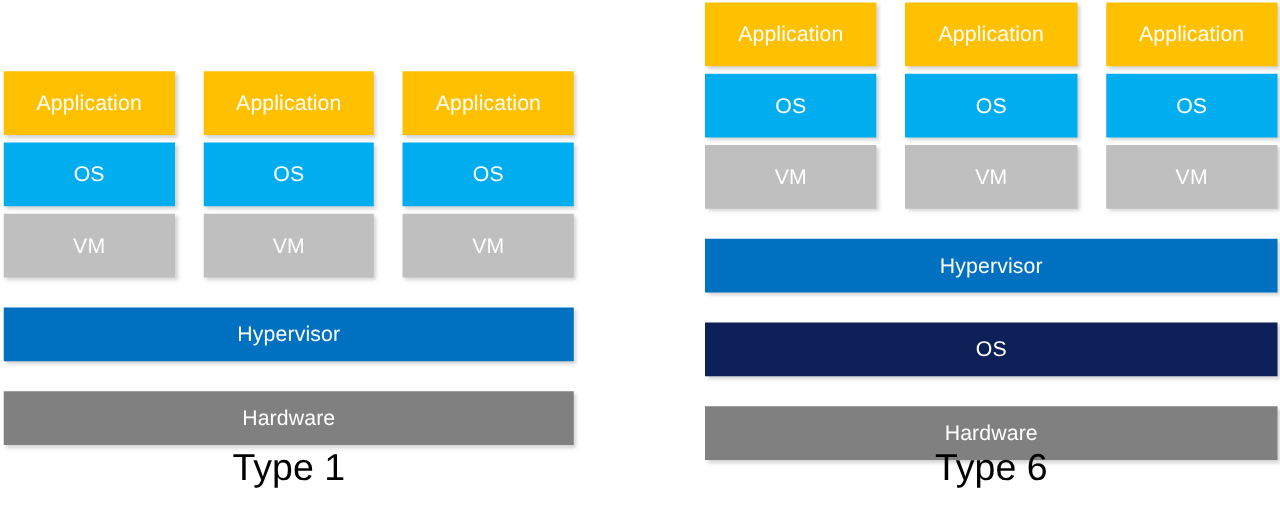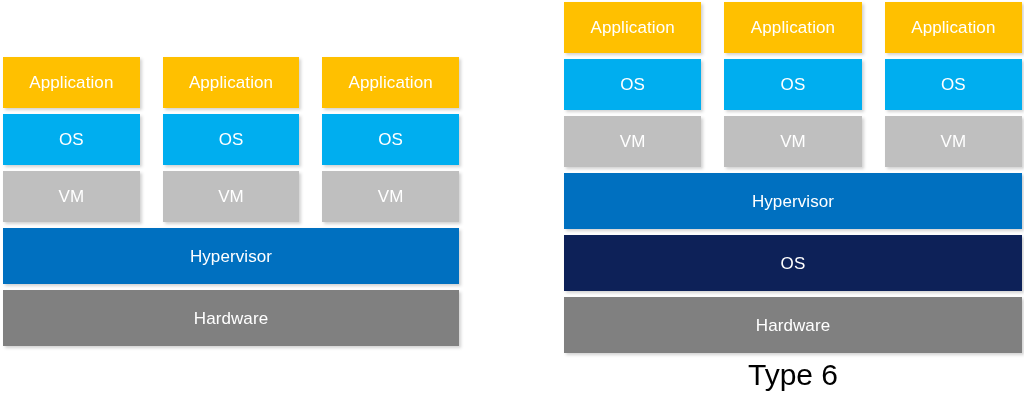--- a/index.html
+++ b/index.html
@@ -41,21 +41,22 @@
     justify-content: center;
     color: #ffffff;
     font-size: 17px;
     line-height: 1;
     letter-spacing: 0.1px;
     box-shadow: 2px 2px 3px rgba(0,0,0,0.18);
     box-sizing: border-box;
   }
 
   .cell.full {
-    height: 56px;
+    height: 43px;
+    margin-top: 18px;
   }
 
   .cell.app   { background: #FFC000; }
   .cell.os    { background: #00AEEF; }
   .cell.vm    { background: #BFBFBF; }
   .cell.hyp   { background: #0070C0; }
   .cell.osdark{ background: #0D2158; }
   .cell.hw    { background: #808080; }
 
   
@@ -100,20 +101,21 @@
     <div class="row band">
       <div class="cell hyp full">Hypervisor</div>
     </div>
 
     <div class="row last">
       <div class="cell hw full">Hardware</div>
     </div>
 
   </div>
 
+  <div class="caption" id="caption-type1">Type 1</div>
 
   <div class="stack" id="stack-type2">
 
     <div class="row">
       <div class="cell app">Application</div>
       <div class="cell app">Application</div>
       <div class="cell app">Application</div>
     </div>
 
     <div class="row">

